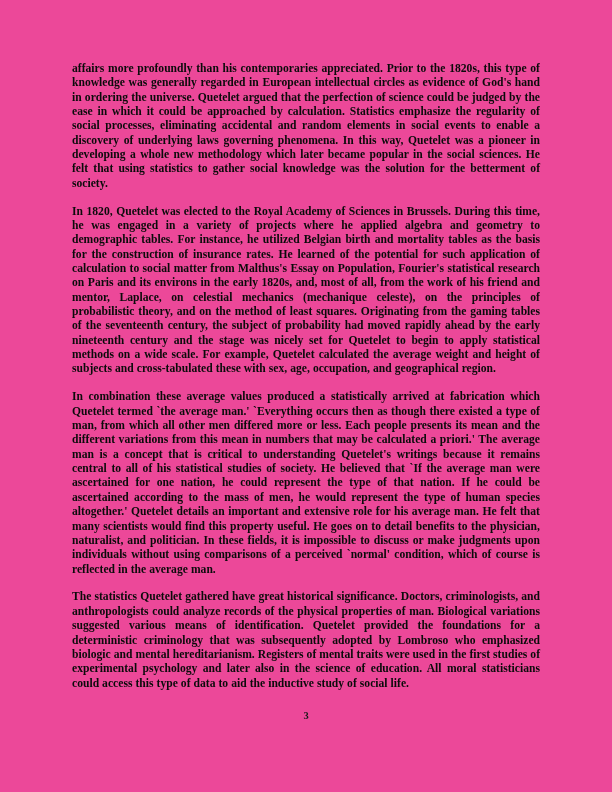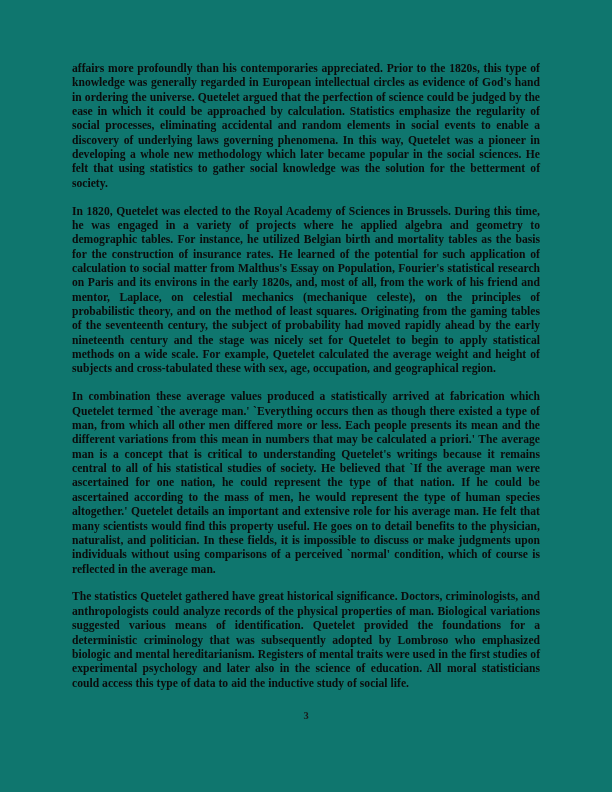--- a/index.html
+++ b/index.html
@@ -12,21 +12,21 @@
     background: #ffffff;
     font-family: "Liberation Serif", "DejaVu Serif", serif;
     overflow: hidden;
   }
   .page {
     position: relative;
     width: 612px;
     height: 792px;
     box-sizing: border-box;
     padding: 62px 72px 0 72px;
-    background: #0f766e;
+    background: #ec4899;
   }
   .body-text {
     width: 468px;
   }
   .para {
     margin: 0 0 13.6px 0;
     font-size: 11.6px;
     line-height: 14.35px;
     font-weight: bold;
     color: #0b0b0b;

